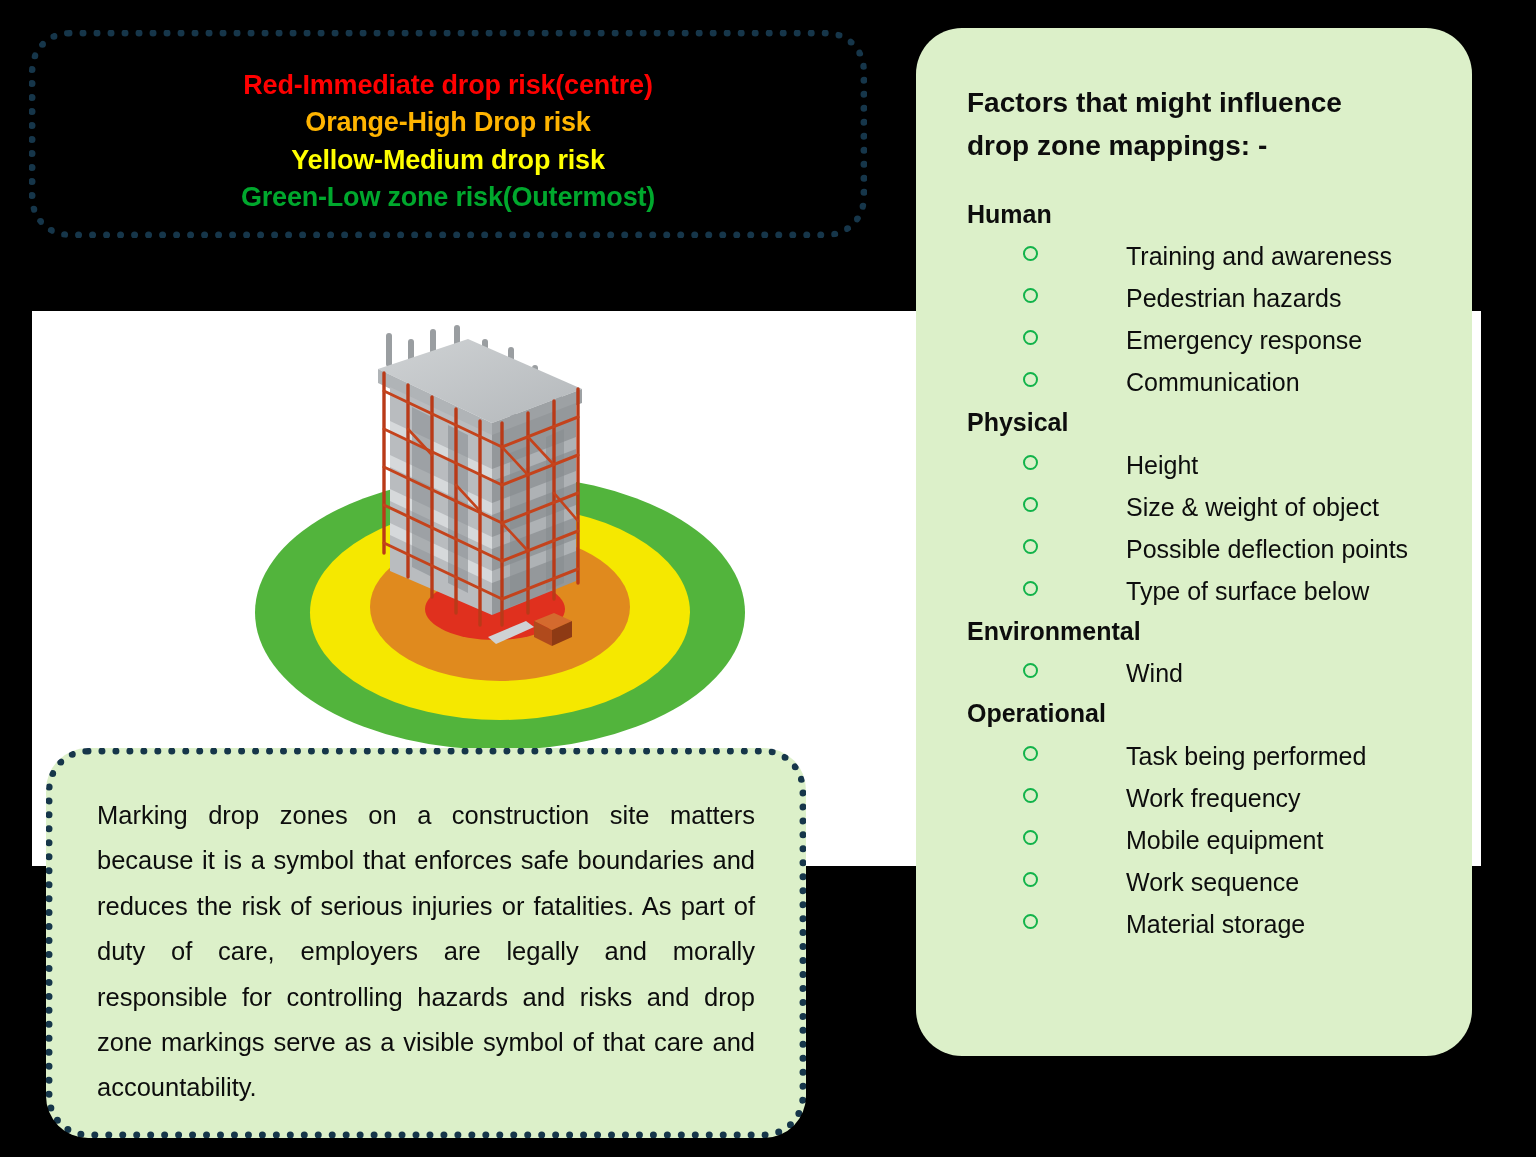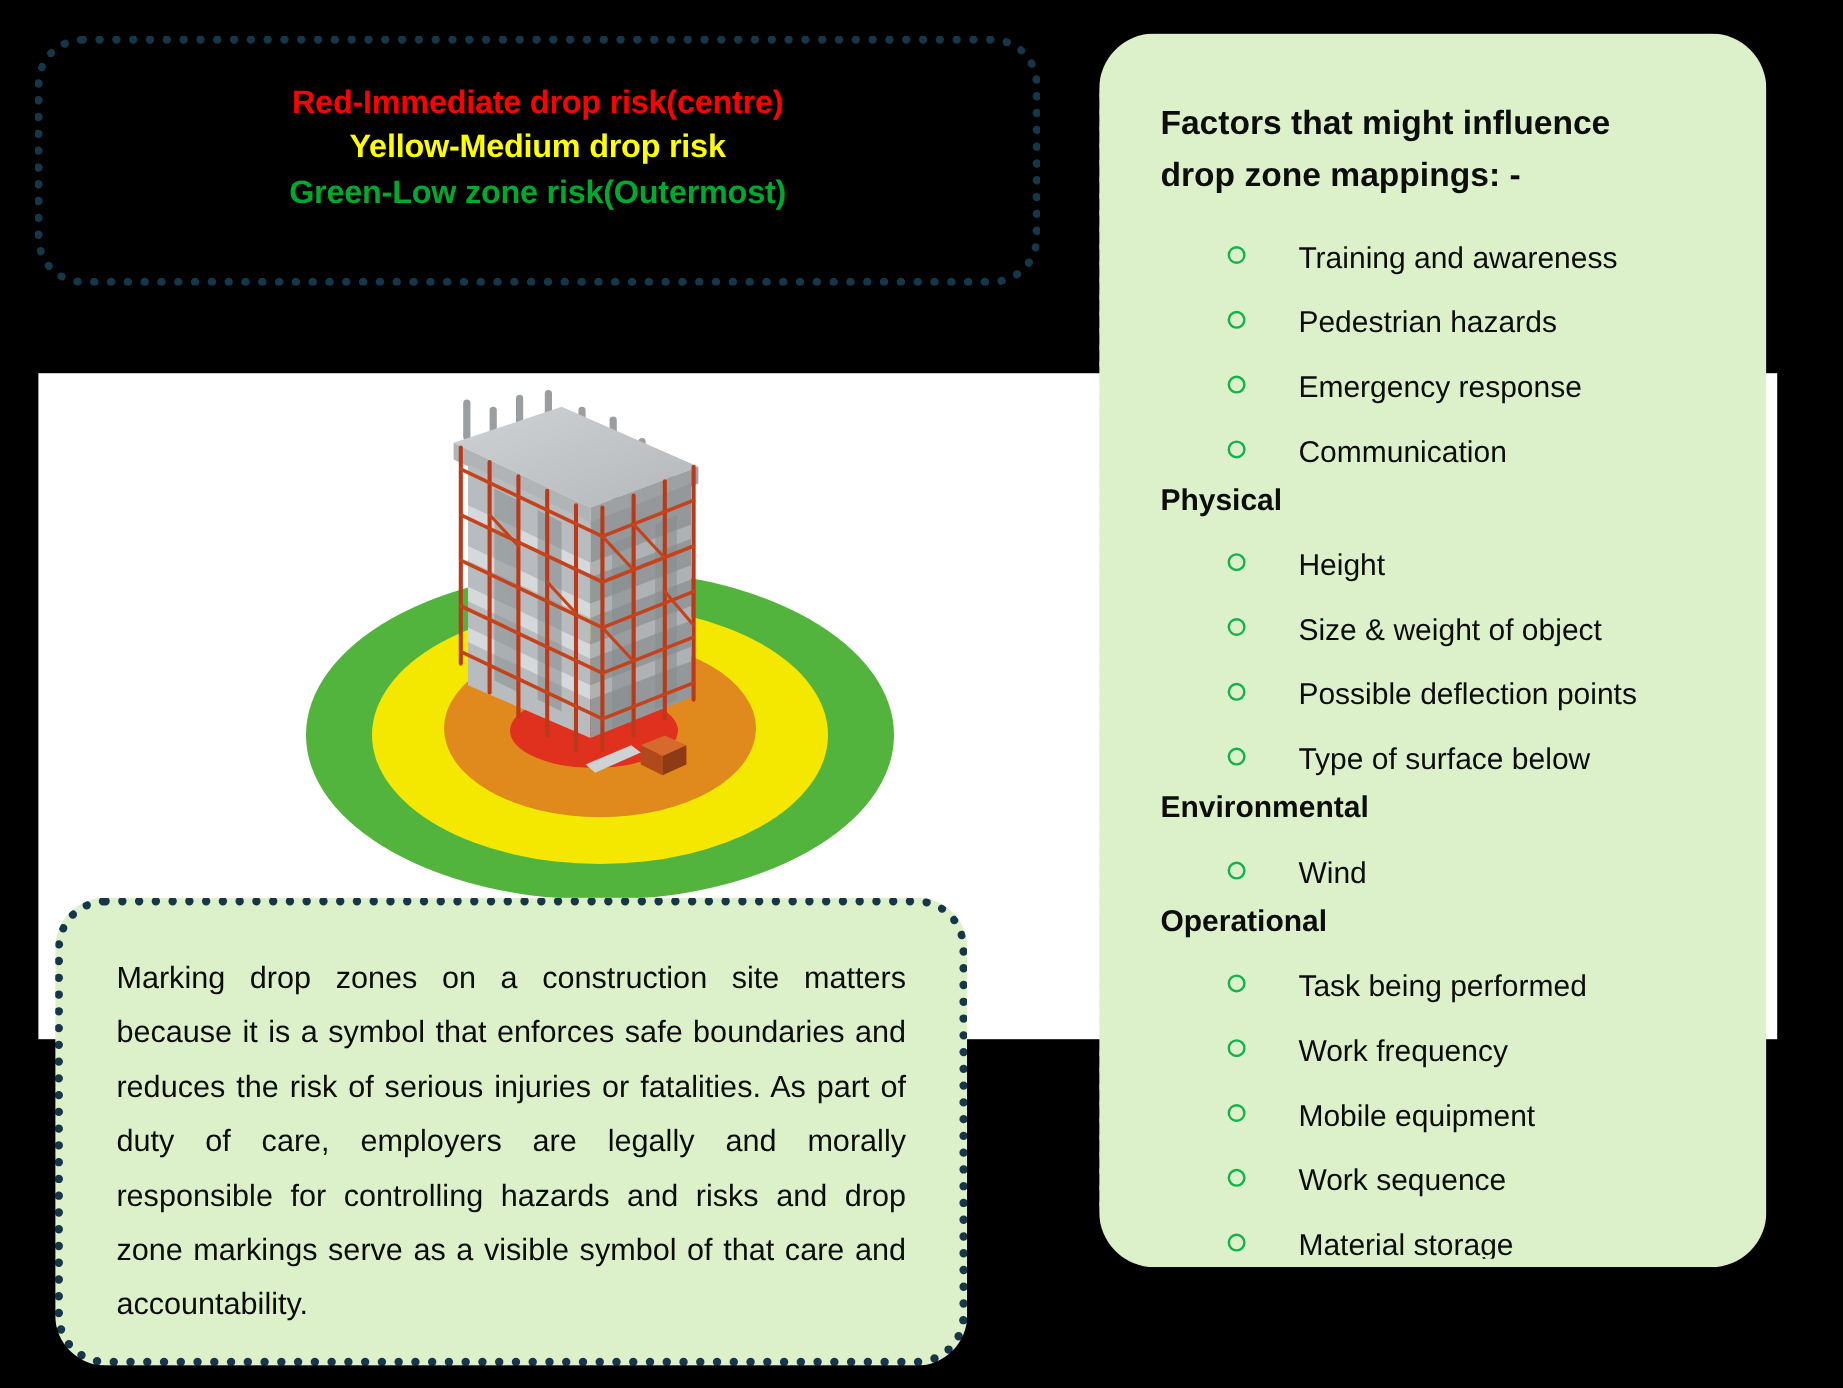--- a/index.html
+++ b/index.html
@@ -70,35 +70,37 @@
     font-weight:bold;font-size:28px;line-height:1.55;color:#0d0d0d;
     margin:0 0 28px 0;max-width:430px;
   }
   .group-head{
     font-weight:bold;font-size:25px;line-height:1.5;color:#0d0d0d;margin:0;
   }
   .bullet-list{list-style:none;margin:0 0 0 0;padding:0;}
   .bullet-item{
     display:flex;align-items:flex-start;
     font-size:25px;line-height:1.52;color:#0d0d0d;
-    margin:16px 0 3px 0;
+    margin:4px 0 3px 0;
+    gap:44px;
   }
   .bullet-mark{
     flex:0 0 auto;width:15px;height:15px;border:2px solid #12b34a;
     border-radius:50%;margin:9px 44px 0 56px;box-sizing:border-box;
   }
   .bullet-text{flex:1 1 auto;max-width:330px;}
 </style>
 </head>
 <body>
 
 <div id="photo-backdrop"></div>
 
 <div id="legend-box">
   <div class="legend-line" style="color: rgb(255, 0, 0);">Red-Immediate drop risk(centre)</div>
+  <div class="legend-line" style="color: rgb(255, 180, 0);">Orange-High Drop risk</div>
   <div class="legend-line" style="color: rgb(255, 255, 0);">Yellow-Medium drop risk</div>
   <div class="legend-line" style="color: rgb(0, 168, 45);">Green-Low zone risk(Outermost)</div>
 </div>
 
 <div id="illustration">
   <div class="zone" id="zone-green" style="background: rgb(82, 180, 60);"></div>
   <div class="zone" id="zone-yellow" style="background: rgb(245, 232, 0);"></div>
   <div class="zone" id="zone-orange" style="background: rgb(224, 138, 30);"></div>
   <div class="zone" id="zone-red" style="background: rgb(224, 48, 30);"></div>
 
@@ -197,20 +199,21 @@
   </svg>
 </div>
 
 <div id="paragraph-card">
   <p id="paragraph-text">Marking drop zones on a construction site matters because it is a symbol that enforces safe boundaries and reduces the risk of serious injuries or fatalities. As part of duty of care, employers are legally and morally responsible for controlling hazards and risks and drop zone markings serve as a visible symbol of that care and accountability.</p>
 </div>
 
 <div id="factors-card">
   <div id="factors-title">Factors that might influence drop zone mappings: -</div>
 
+  <div class="group-head">Human</div>
   <div class="bullet-list">
     <div class="bullet-item">
       <span class="bullet-mark" style="border-color: rgb(18, 179, 74);"></span>
       <span class="bullet-text">Training and awareness</span>
     </div>
     <div class="bullet-item">
       <span class="bullet-mark" style="border-color: rgb(18, 179, 74);"></span>
       <span class="bullet-text">Pedestrian hazards</span>
     </div>
     <div class="bullet-item">

